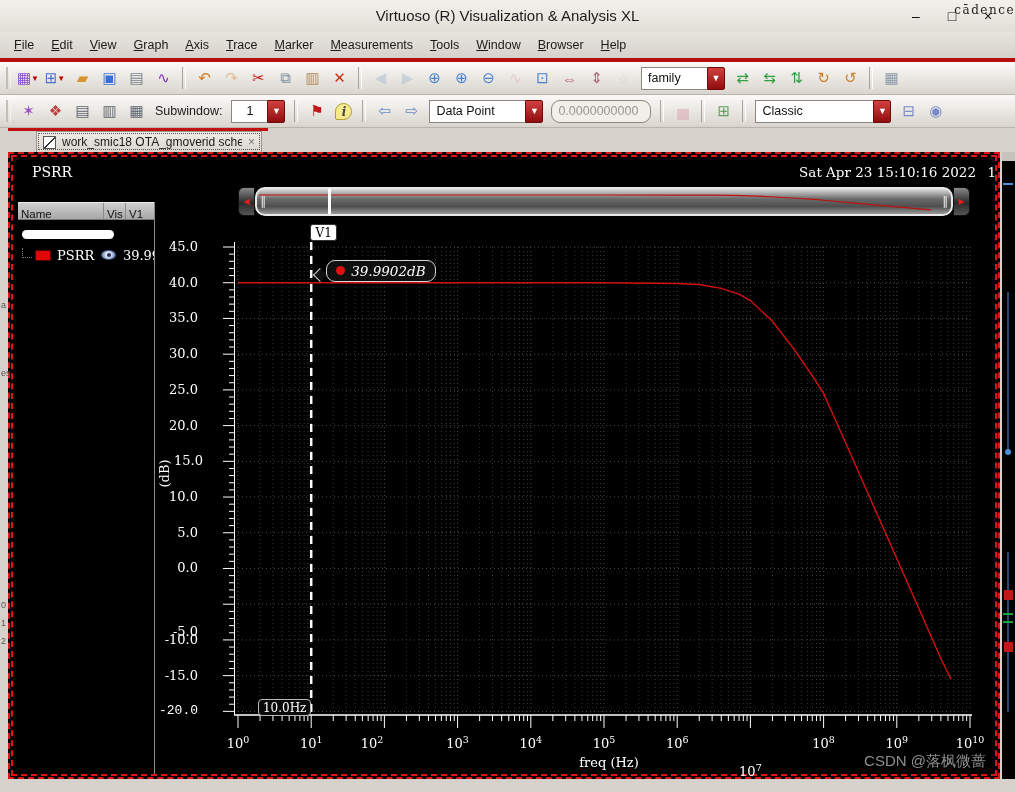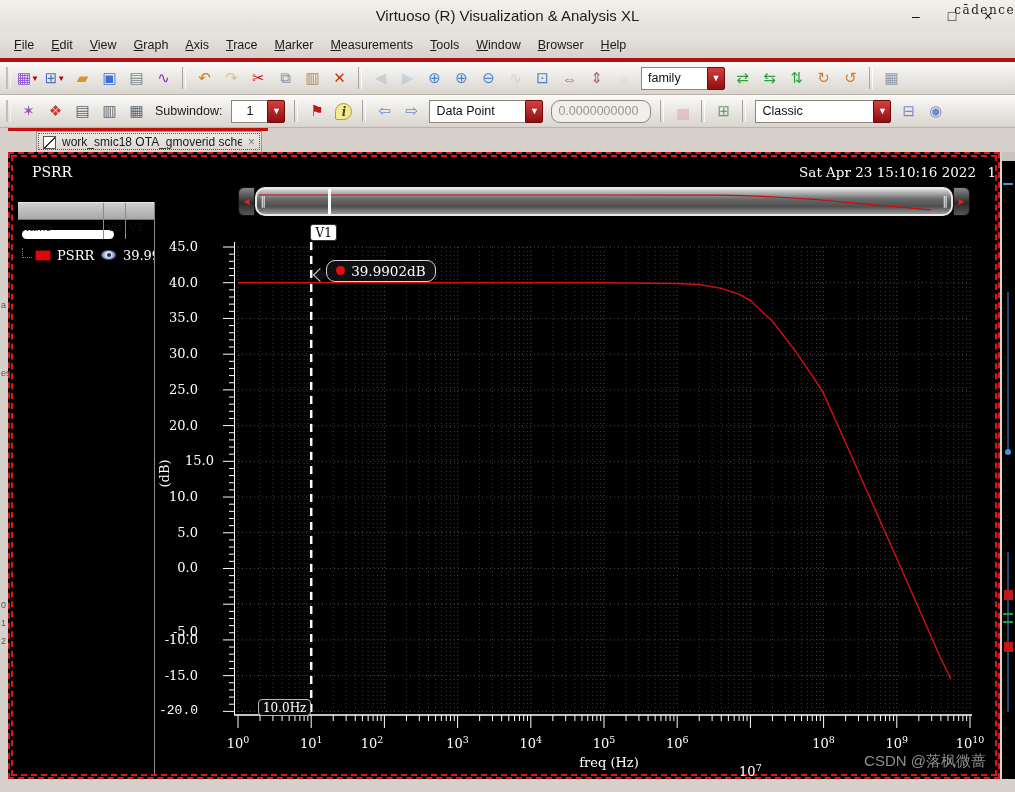--- a/index.html
+++ b/index.html
@@ -77,21 +77,21 @@
   #strip-arrow-right{ border-radius:0 6px 6px 0; }
   #strip-groove { flex:1; height:29px; border:2px solid #e8e8e8; border-radius:10px;
     background:linear-gradient(#dcdcdc,#6a6a6a 40%,#4f4f4f 70%,#9a9a9a); position:relative; overflow:hidden; }
   .strip-grip { position:absolute; top:5px; width:6px; height:15px; color:#f0f0f0; font-size:12px; line-height:15px; z-index:2; }
   #strip-marker { position:absolute; top:0; width:3px; height:29px; background:#fff; z-index:1; }
 
   
   #legend { position:absolute; left:8px; top:48px; width:136px; height:570px; z-index:3; }
   #legend-header { display:flex; height:18px; background:linear-gradient(#cfcfcf,#a8a8a8);
     border-top:1px solid #e8e8e8; border-bottom:1px solid #777; font-size:11.5px; color:#111; }
-  .lg-col { padding:18px 3px; border-right:1px solid #8a8a8a; overflow:hidden; }
+  .lg-col { padding:5px 3px; border-right:1px solid #8a8a8a; overflow:hidden; }
   #lg-col-name { width:86px; } #lg-col-vis { width:22px; } #lg-col-v1 { flex:1; border-right:none; }
   #legend-group-bar { margin:10px 0 0 4px; width:92px; height:9px; background:#fff; border-radius:5px; }
   #legend-row { display:flex; align-items:center; margin-top:8px; height:16px; }
   #tree-branch { width:10px; height:10px; border-left:1px dotted #777; border-bottom:1px dotted #777; margin:0 3px 4px 4px; flex:none; }
   #legend-swatch { width:16px; height:11px; background:#dd0808; border:1px solid #550000; flex:none; }
   #legend-name { color:#fff; font-size:13px; margin-left:6px; width:48px; }
   .eye { width:15px; height:10px; border-radius:50%; background:radial-gradient(circle at 50% 45%,#fff 15%,#9db1d8 60%,#5a6f9a);
     border:1px solid #45577e; position:relative; flex:none; }
   .eye::after { content:""; position:absolute; left:5px; top:2px; width:4px; height:4px; border-radius:50%; background:#1d2c4e; }
   #legend-value { color:#fff; font-size:13px; margin-left:7px; overflow:hidden; white-space:nowrap; width:34px; }
@@ -107,21 +107,21 @@
 
   #chart-svg { position:absolute; left:0; top:0; z-index:1; }
 
   
   #v1-label { position:absolute; width:27px; height:17px; background:#fff; border:1px solid #333;
     border-radius:3px; color:#000; font-size:12px; text-align:center; line-height:16px; z-index:4; }
   #x-readout { position:absolute; width:53px; height:17px; background:#0a0a0a; border:1px solid #b8b8b8;
     border-radius:4px; color:#fff; font-size:12px; text-align:center; line-height:16px; z-index:4; }
   #balloon { position:absolute; height:22px; background:#101010; border:1px solid #d4d4d4;
     border-radius:9px; color:#fff; font-size:13.5px; display:flex; align-items:center;
-    padding:0 9px; z-index:4; white-space:nowrap; }
+    padding:0 9px; z-index:4; white-space:nowrap;font-style:italic; }
   #balloon .dot { width:9px; height:9px; border-radius:50%; background:#e01010; margin-right:6px; }
   #balloon-tail { position:absolute; width:10px; height:10px; background:#101010;
     border-left:1px solid #d4d4d4; border-bottom:1px solid #d4d4d4; transform:rotate(45deg); z-index:3; }
 
   #watermark { position:absolute; right:12px; bottom:6px; color:#8e8e8e; font-size:15px; z-index:5; }
 
   
   #statusbar { position:absolute; left:0; top:779px; width:1015px; height:13px;
     background:#d6d2cb; border-top:1px solid #fff; font-size:10.5px; color:#222; }
   #status-grip { position:absolute; left:4px; top:2px; width:5px; height:9px;
@@ -645,21 +645,21 @@
       <span>39.9902dB</span>
     </div>
 
     <div id="watermark">CSDN @落枫微蔷</div>
   <div class="ylab serif" style="left: 136px; top: 85px;">45.0</div>
       <div class="ylab serif" style="left: 136px; top: 120.72px;">40.0</div>
       <div class="ylab serif" style="left: 136px; top: 156.44px;">35.0</div>
       <div class="ylab serif" style="left: 136px; top: 192.16px;">30.0</div>
       <div class="ylab serif" style="left: 136px; top: 227.88px;">25.0</div>
       <div class="ylab serif" style="left: 136px; top: 263.6px;">20.0</div>
-      <div class="ylab serif" style="left: 152px; top: 299.32px;">15.0</div>
+      <div class="ylab serif" style="left: 141px; top: 299.32px;">15.0</div>
       <div class="ylab serif" style="left: 136px; top: 335.04px;">10.0</div>
       <div class="ylab serif" style="left: 136px; top: 370.76px;">5.0</div>
       <div class="ylab serif" style="left: 136px; top: 406.48px;">0.0</div>
       <div class="ylab serif" style="left: 136px; top: 442.2px; margin-top: 28px;">-5.0</div>
       <div class="ylab serif" style="left: 136px; top: 477.92px;">-10.0</div>
       <div class="ylab serif" style="left: 136px; top: 513.64px;">-15.0</div>
       <div class="ylab serif" style="left: 136px; top: 549.36px; font-family: Liberation Mono, monospace;">-20.0</div>
       <div class="xlab serif" style="left: 208px; top: 580px;">10<sup>0</sup></div>
       <div class="xlab serif" style="left: 281.2px; top: 580px;">10<sup>1</sup></div>
       <div class="xlab serif" style="left: 342px; top: 580px;">10<sup>2</sup></div>

